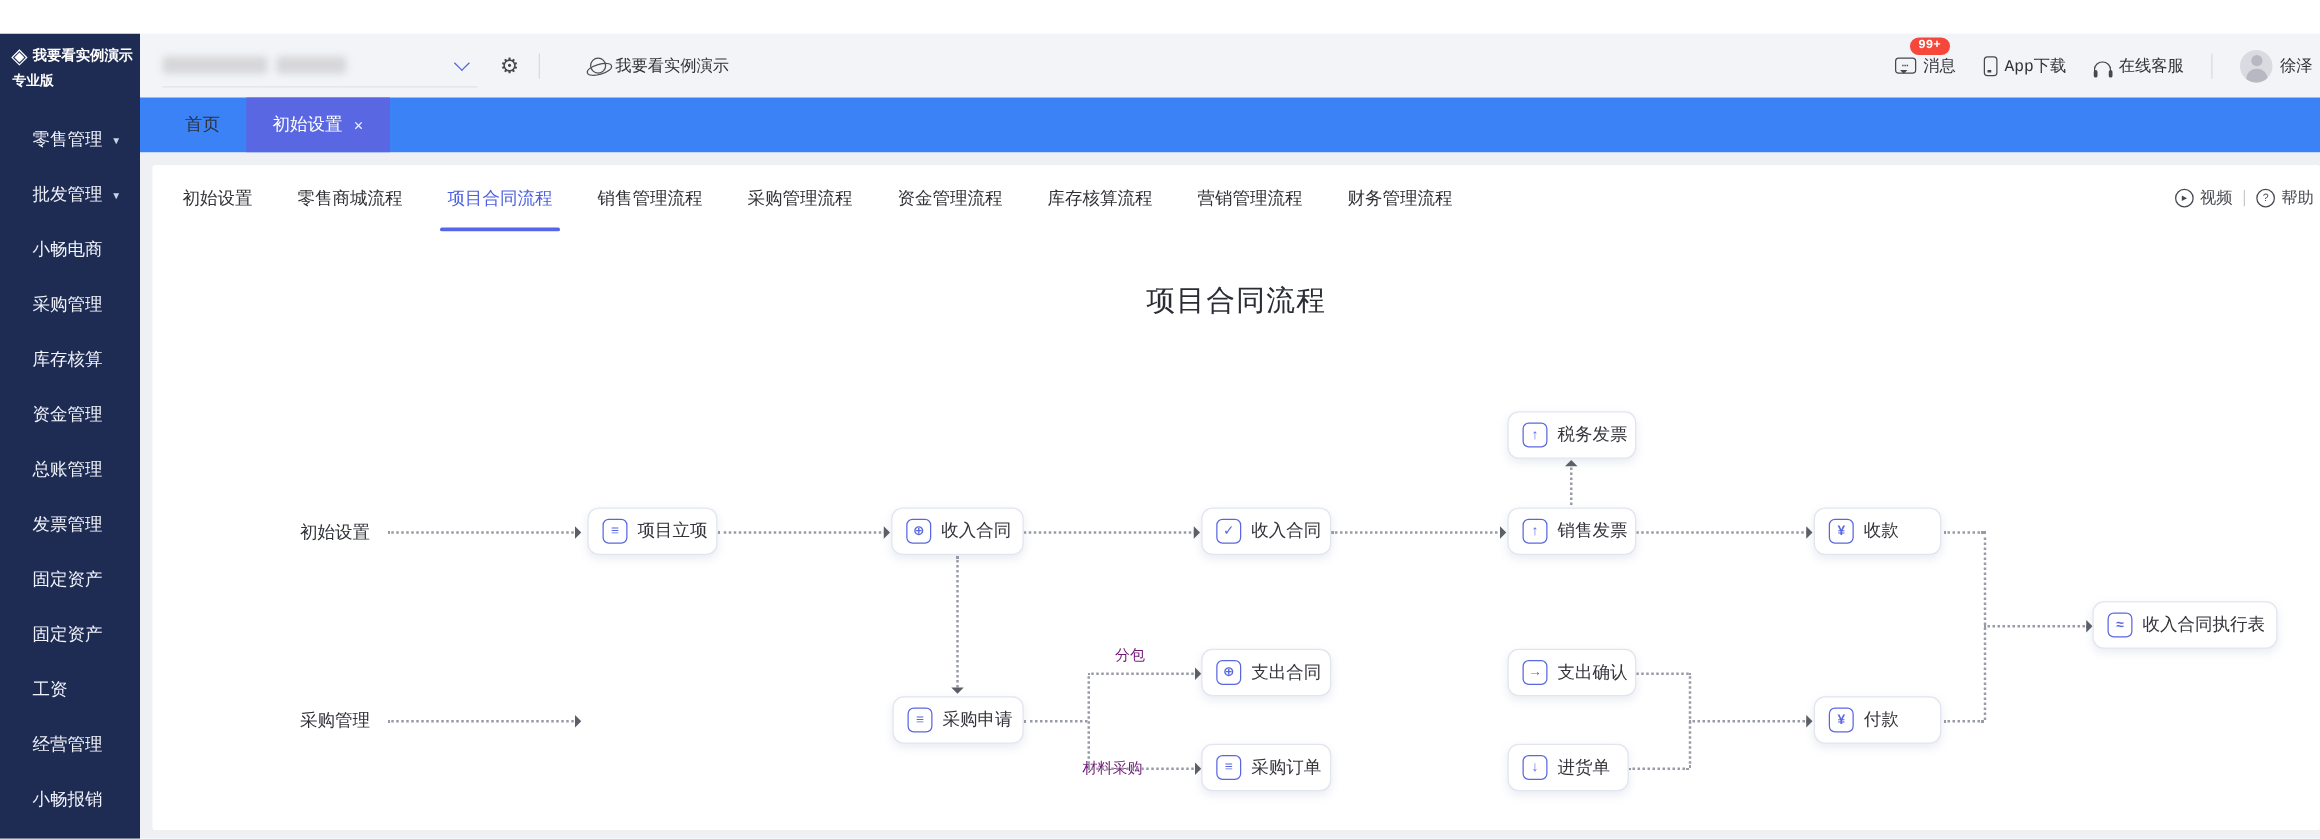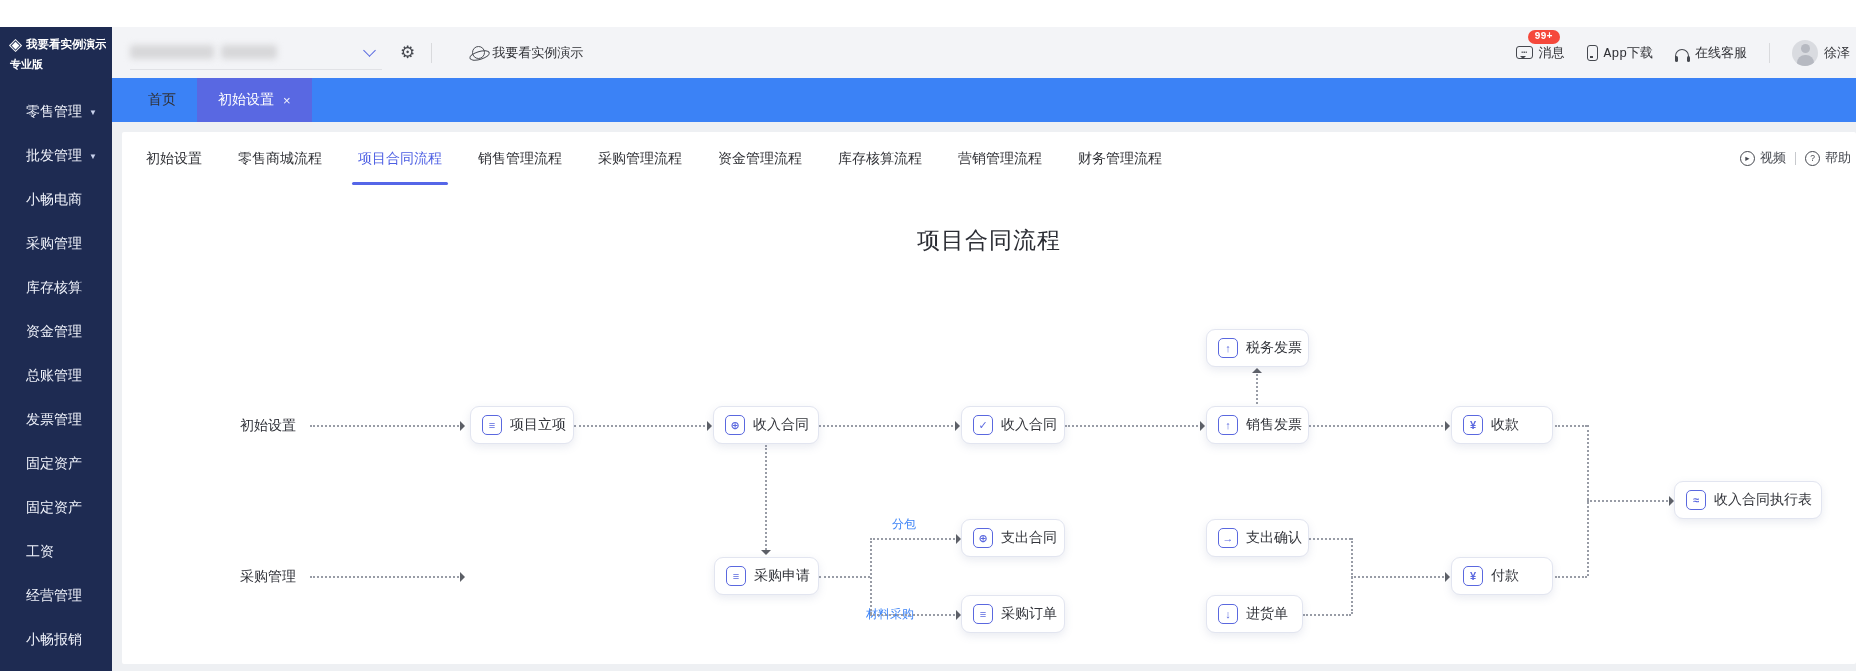--- a/index.html
+++ b/index.html
@@ -84,21 +84,21 @@
   .canvas { position:relative; height:478px; }
   .diagram-title { position:absolute; top:40px; left:0; right:0; text-align:center;
     font-size:23px; color:#2a2c33; font-weight:500; letter-spacing:1px; }
   .node { position:absolute; height:38px; background:#fff; border:1px solid #e2e5f0;
     border-radius:9px; box-shadow:0 3px 8px rgba(120,130,170,.16); display:flex; align-items:center;
     gap:8px; padding-left:11px; font-size:14px; color:#32343a; cursor:pointer; white-space:nowrap; }
   .node-ic { width:20px; height:20px; border:1.7px solid #5a68df; border-radius:5px; flex-shrink:0;
     display:flex; align-items:center; justify-content:center; font-size:11px; font-weight:bold;
     color:#5a68df; line-height:0; }
   .row-label { position:absolute; font-size:14px; font-weight:500; color:#2f3138; }
-  .branch-label { position:absolute; font-size:12px; color:#3b82f6; }
+  .branch-label { position:absolute; font-size:12px; color:#701a75; }
   .edge-h { position:absolute; border-top:2px dotted #989ca6; }
   .edge-v { position:absolute; border-left:2px dotted #989ca6; }
   .ah { position:absolute; width:0; height:0; border:5px solid transparent; }
   .ah.right { border-left-color:#5c5f66; border-right-width:0; }
   .ah.up    { border-bottom-color:#5c5f66; border-top-width:0; }
   .ah.down  { border-top-color:#5c5f66; border-bottom-width:0; }
 </style>
 </head>
 <body>
 

